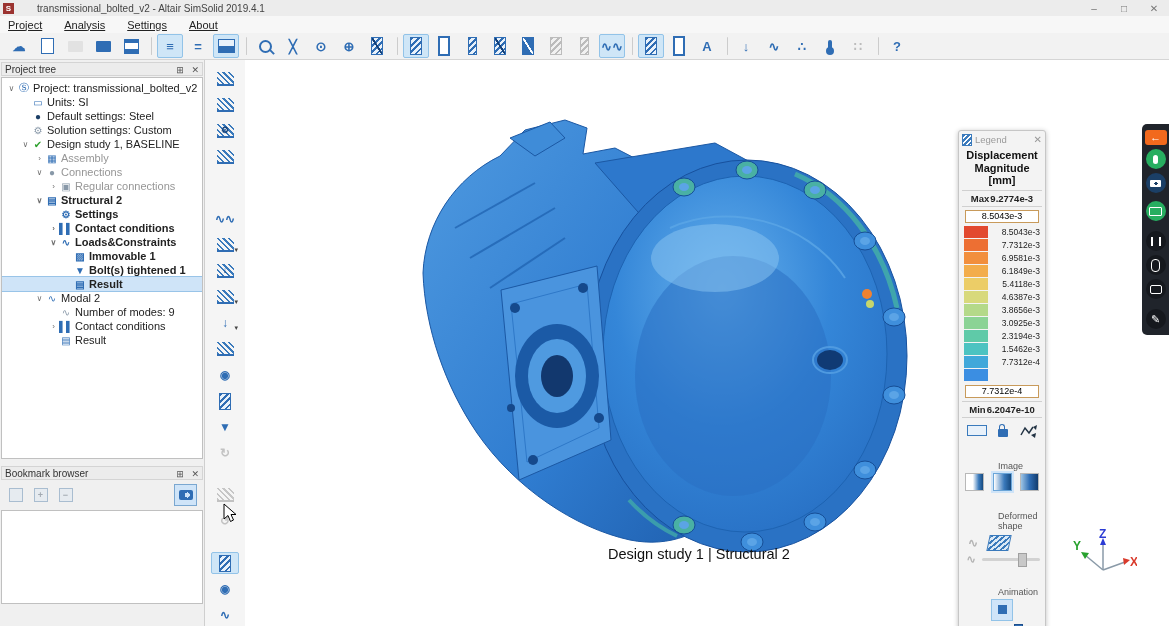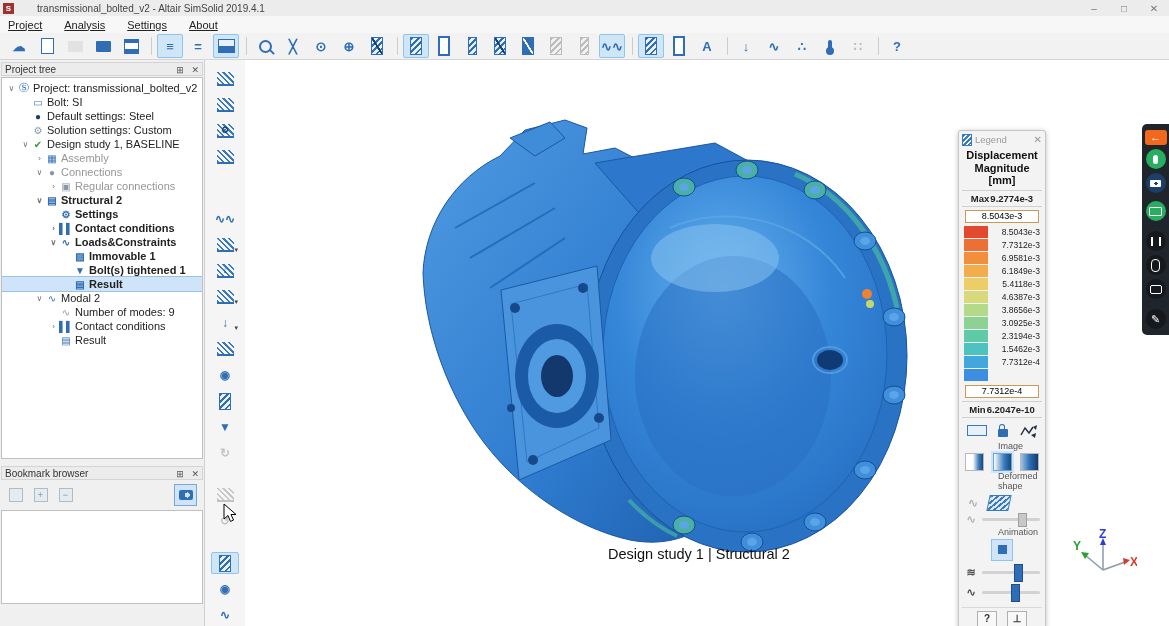--- a/index.html
+++ b/index.html
@@ -85,21 +85,21 @@
   .ltitle{font-weight:bold;color:#111;text-align:center;font-size:11px;line-height:1.15;margin:3px 0;}
   .lmax,.lmin{font-weight:bold;font-size:9.5px;border-top:1px solid #d0d0d0;border-bottom:1px solid #d0d0d0;padding:2px 0;display:flex;justify-content:center;gap:1px;align-items:flex-end;}
   .linput{display:block;width:74px;margin:3px auto;height:13px;border:1px solid #c89a5a;background:#fff;text-align:center;font-size:9px;font-family:"Liberation Sans",sans-serif;padding:0;box-sizing:border-box;}
   .lrow{display:flex;align-items:center;height:13px;}
   .lband{width:24px;height:12px;margin-left:2px;flex:none;}
   .llab{flex:1;text-align:right;padding-right:2px;font-size:8.5px;color:#222;}
   .ltools{display:flex;justify-content:space-around;align-items:center;height:20px;margin-top:3px;}
   .ruler{width:18px;height:9px;border:1px solid #3a7abc;background:linear-gradient(#e8f1fa,#e8f1fa) ,repeating-linear-gradient(90deg,rgba(0,0,0,0) 0 3px,#3a7abc 3px 4px);background-blend-mode:normal;}
   .lock{width:10px;height:8px;background:#2f6db4;border-radius:1px;position:relative;margin-top:5px;}
   .lock::before{content:"";position:absolute;top:-5px;left:1.5px;width:4px;height:5px;border:1.5px solid #2f6db4;border-bottom:none;border-radius:3px 3px 0 0;}
-  .lsec{color:#555;font-size:9px;margin:0 0 2px;padding-left:36px;}
+  .lsec{color:#555;font-size:9px;margin:20px 0 2px;padding-left:36px;}
   .limgbtns{display:flex;justify-content:space-between;padding:0 3px;}
   .limg{width:17px;height:16px;border:1px solid #b8b8b8;}
   .limg.l1{background:linear-gradient(90deg,#fff 0 40%,#3a7abc 75%,#16497e);}
   .limg.sel{border-color:#6aa5d8;box-shadow:0 0 0 2px #cfe4f8;background:linear-gradient(90deg,#fff,#3a7abc 60%,#16497e);}
   .limg.l3{background:linear-gradient(90deg,#9ec4e4,#2f6db4 50%,#123c6e);}
   .ldefrow{display:flex;align-items:center;gap:10px;padding:2px 6px;}
   .defcoil{color:#b5b5b5;font-size:12px;font-weight:bold;}
   .defbtn{width:20px;height:14px;background:repeating-linear-gradient(135deg,#3a7abc 0 2px,#dbe9f6 2px 4.5px);border:1px solid #3a7abc;transform:skewX(-12deg);}
   .lslider{display:flex;align-items:center;gap:4px;height:14px;padding:0 2px;}
   .ltrack{flex:1;height:3px;background:#d2d2d2;position:relative;border-radius:2px;}
@@ -273,21 +273,21 @@
     <div id="tree">
 
     <div class="trow " style="padding-left:4px">
           <span class="tarr">∨</span>
           <span class="ticon blu">Ⓢ</span>
           <span class="tlab">Project: transmissional_bolted_v2</span>
         </div>
         <div class="trow " style="padding-left:18px">
           <span class="tarr"></span>
           <span class="ticon blu">▭</span>
-          <span class="tlab">Bolt: SI</span>
+          <span class="tlab">Units: SI</span>
         </div>
         <div class="trow " style="padding-left:18px">
           <span class="tarr"></span>
           <span class="ticon nav">●</span>
           <span class="tlab">Default settings: Steel</span>
         </div>
         <div class="trow " style="padding-left:18px">
           <span class="tarr"></span>
           <span class="ticon stl">⚙</span>
           <span class="tlab">Solution settings: Custom</span>

